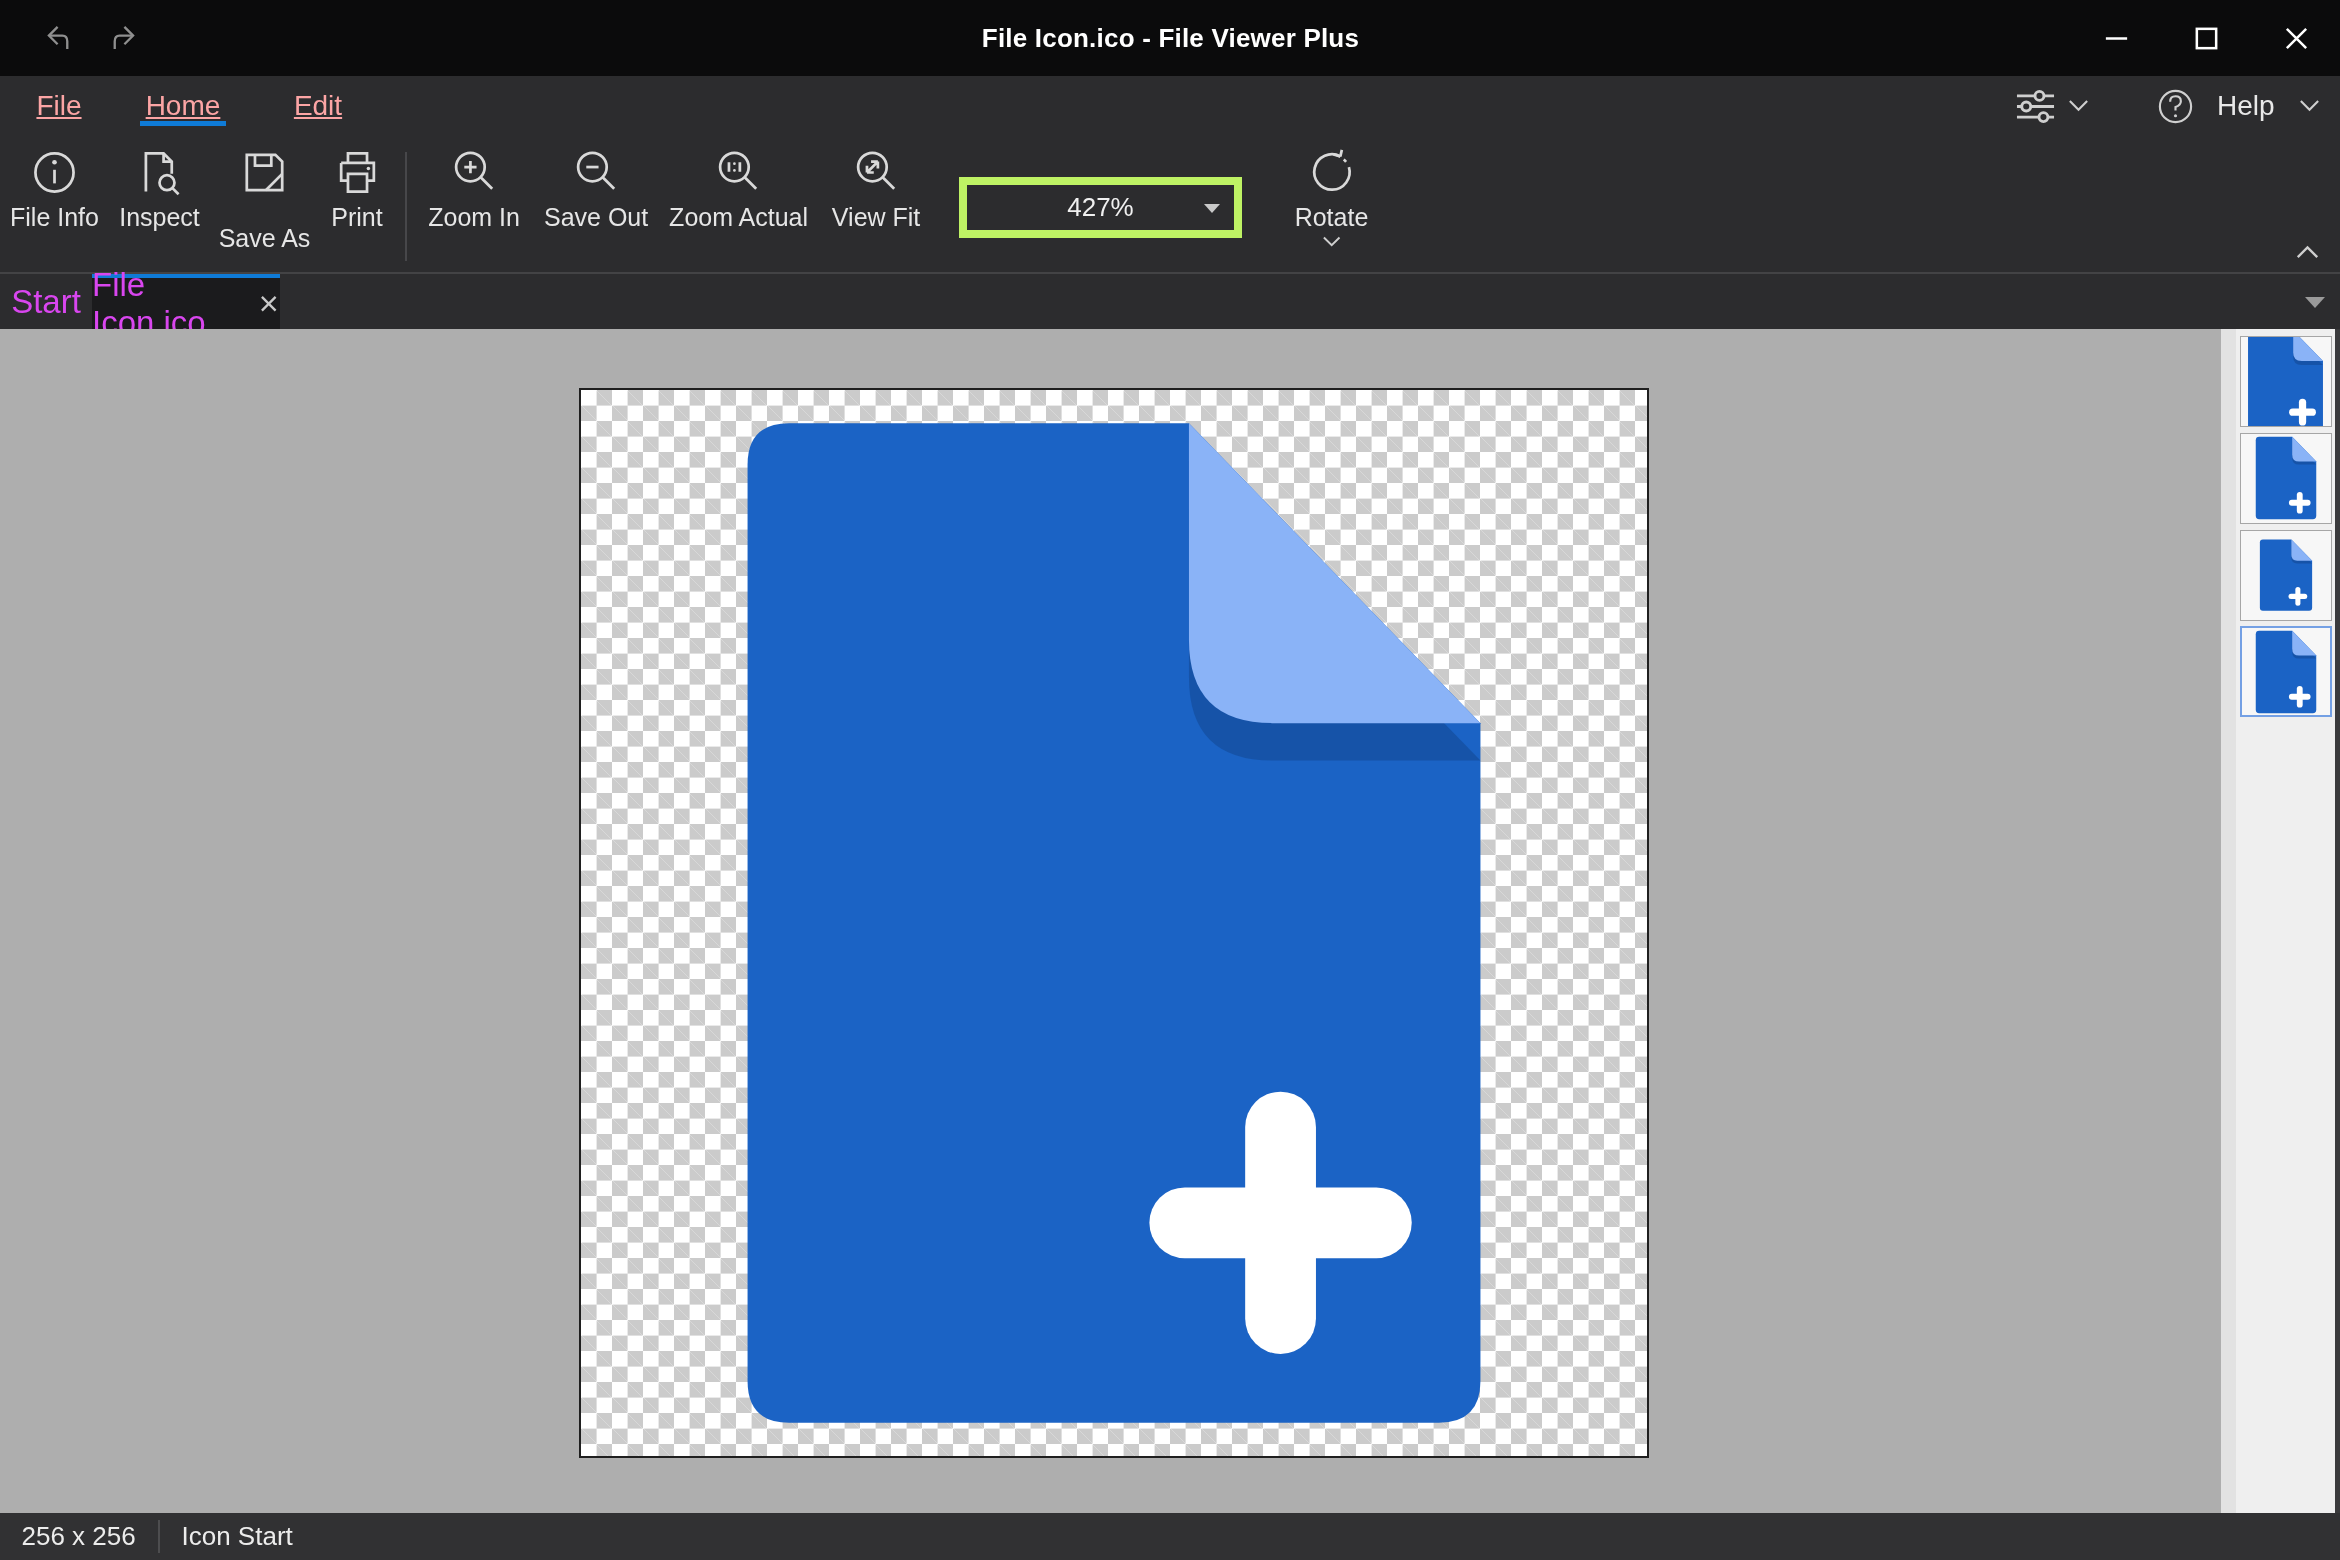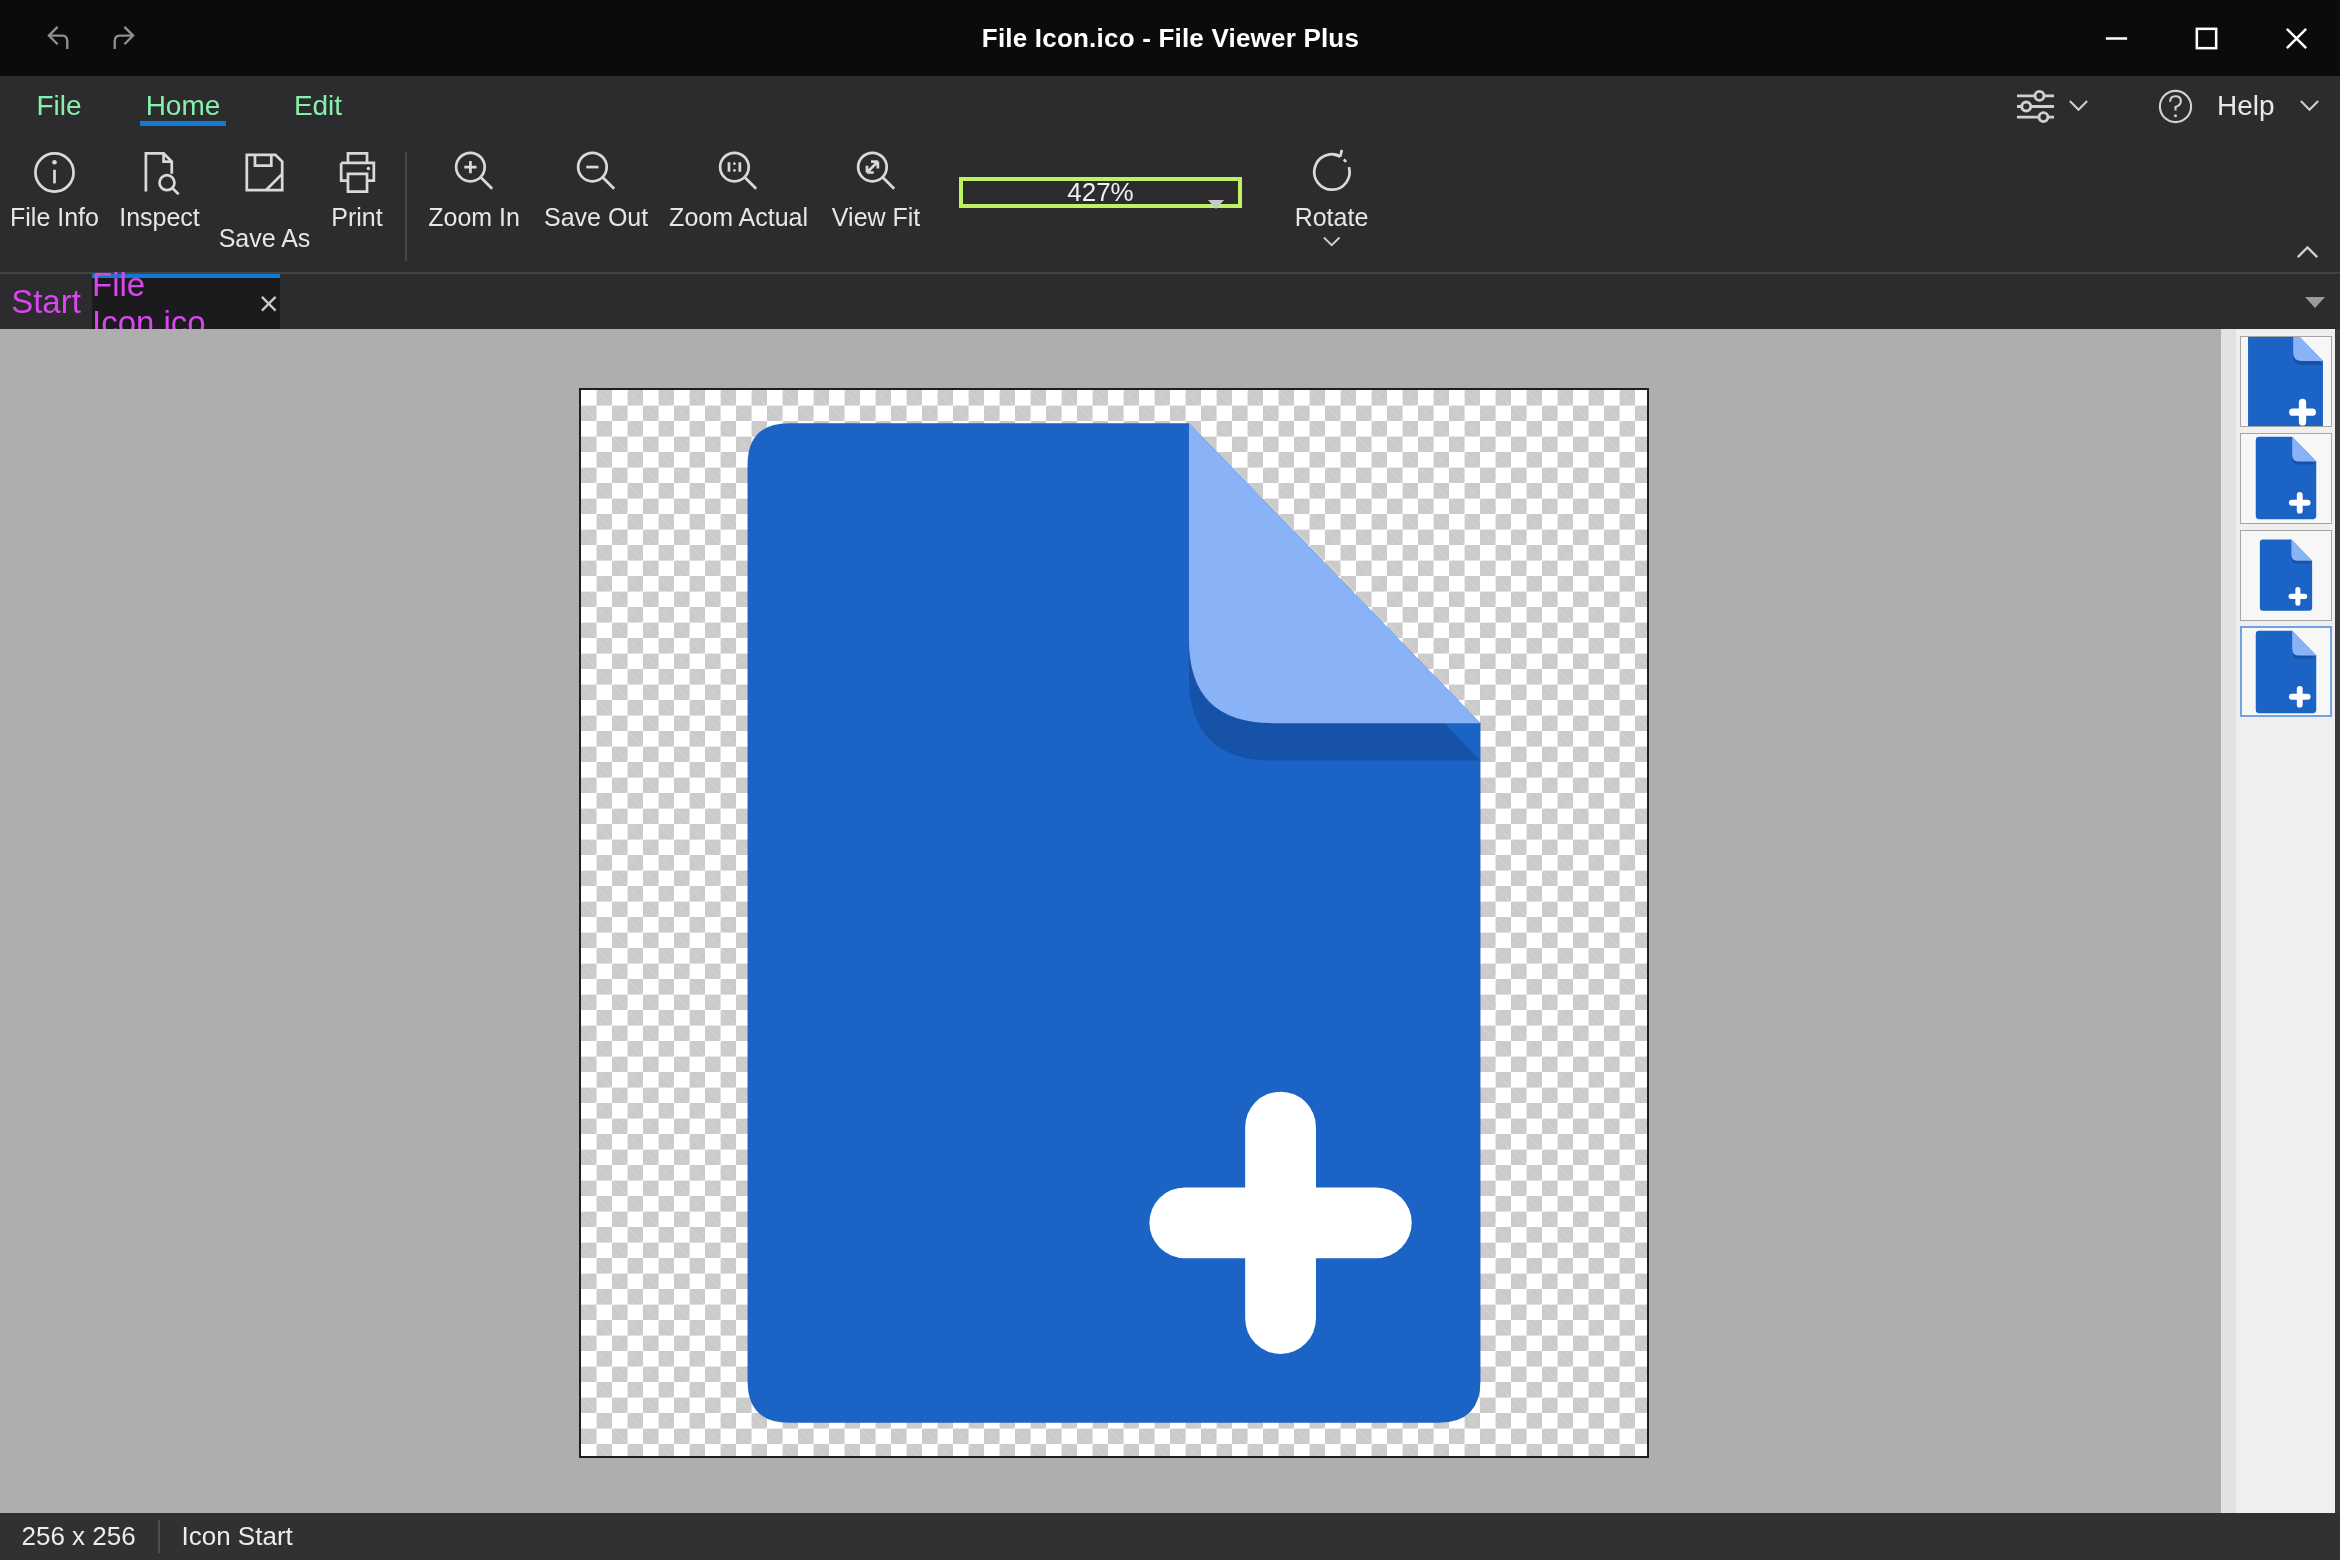--- a/index.html
+++ b/index.html
@@ -12,39 +12,39 @@
   .history-btns { position:absolute; left:39px; top:17.6px; display:flex; gap:17.6px; }
   .hist-btn { width:43px; height:39px; display:flex; align-items:center; justify-content:center; }
   .hist-btn svg { stroke:#8f8f8f; fill:none; stroke-width:2.4; }
   .win-title { position:absolute; left:0; right:0; top:0; height:76px; display:flex; align-items:center; justify-content:center; font-size:26px; font-weight:bold; color:#ffffff; letter-spacing:0.2px; }
   .win-controls { position:absolute; right:0; top:0; height:76px; display:flex; }
   .win-btn { width:90px; height:76px; display:flex; align-items:center; justify-content:center; }
   .win-btn svg { stroke:#ffffff; fill:none; stroke-width:2.6; }
 
   
   .menubar { height:60px; background:#2c2c2e; display:flex; align-items:center; position:relative; flex:0 0 auto; }
-  .menu-item { position:relative; height:60px; display:flex; align-items:center; justify-content:center; font-size:28px; color:#86efac; padding:0 9.8px; }
+  .menu-item { position:relative; height:60px; display:flex; align-items:center; justify-content:center; font-size:28px; color:#fca5a5; padding:0 9.8px;text-decoration:underline; }
   .menu-item.m-file { margin-left:25px; width:68px; }
   .menu-item.m-home { margin-left:41px; width:98px; }
   .menu-item.m-edit { margin-left:47px; width:78px; }
   .menu-underline { position:absolute; left:5.9px; right:5.9px; bottom:9.8px; height:4.9px; background:#0f7bd7; }
   .menubar-right { position:absolute; right:19.5px; top:0; height:60px; display:flex; align-items:center; gap:13.7px; }
   .sliders-group { display:flex; align-items:center; gap:7.8px; margin-right:51px; }
   .icon-stroke { stroke:#cfcfcf; fill:none; stroke-width:2.2; }
   .help-group { display:flex; align-items:center; gap:22px; }
   .help-label { font-size:28px; color:#e8e8e8; }
 
   
   .toolbar { height:138px; background:#2c2c2e; border-bottom:2px solid #434345; display:flex; align-items:flex-start; position:relative; flex:0 0 auto; }
   .tb-btn { display:flex; flex-direction:column; align-items:center; padding-top:11.7px; }
   .tb-icon { height:51px; display:flex; align-items:flex-start; justify-content:center; }
   .tb-icon svg { stroke:#d9d9d9; fill:none; stroke-width:2; }
   .tb-label { font-size:25px; color:#e6e6e6; text-align:center; line-height:29px; margin-top:3.9px; }
   .tb-sep { width:2px; background:#47474a; height:109px; margin:15.6px 9.8px 0 9.8px; }
-  .zoom-combo { margin:41px 0 0 23.4px; width:283px; height:31px; border:4px solid #bef264; display:flex; align-items:center; position:relative; }
+  .zoom-combo { margin:41px 0 0 23.4px; width:283px; height:61px; border:8px solid #bef264; display:flex; align-items:center; position:relative; }
   .zoom-value { flex:1; text-align:center; font-size:26px; color:#f0f0f0; }
   .combo-arrow { position:absolute; right:13.7px; top:18.5px; width:0; height:0; border-left:8.8px solid transparent; border-right:8.8px solid transparent; border-top:9.8px solid #c9c9c9; }
   .rotate-btn { margin-left:33px; }
   .chevron-down-sm { margin-top:2px; }
   .ribbon-collapse { position:absolute; right:13.7px; bottom:5.9px; width:39px; height:29px; display:flex; align-items:center; justify-content:center; }
 
   
   .tabbar { height:55px; background:#2c2c2e; display:flex; position:relative; flex:0 0 auto; }
   .tab { height:55px; display:flex; align-items:center; justify-content:center; font-size:33px; color:#d946ef; position:relative; }
   .tab-start { width:92px; }

